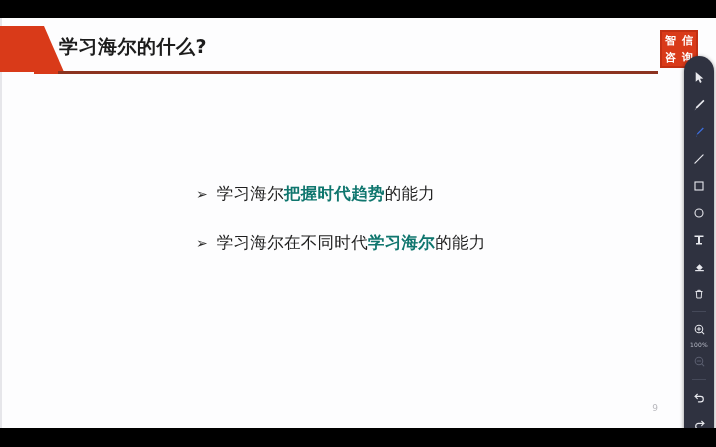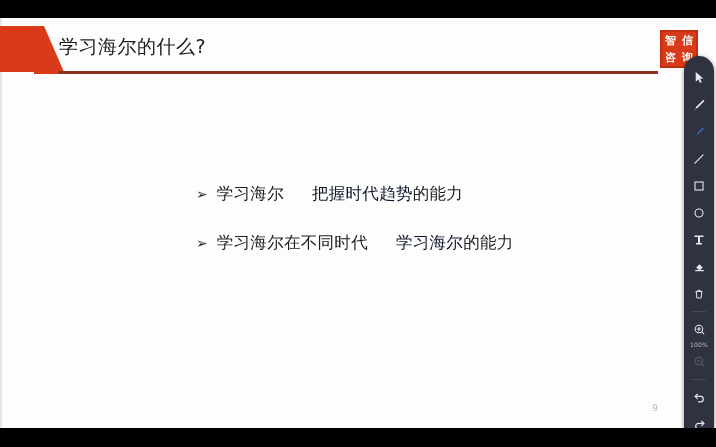--- a/index.html
+++ b/index.html
@@ -80,21 +80,21 @@
     top: 50px;
     width: 24px;
     height: 6px;
     background: #d93a19;
   }
   .slide-title {
     position: absolute;
     left: 59px;
     top: 16px;
     font-size: 19px;
-    font-weight: normal;
+    font-weight: bold;
     color: #1c1c1c;
     letter-spacing: 0.5px;
     white-space: nowrap;
   }
 
   
   .seal-logo {
     position: absolute;
     right: 18px;
     top: 12px;
@@ -136,23 +136,22 @@
     color: #2c2c2c;
     margin-right: 9px;
     line-height: 1;
   }
   .bullet-text {
     font-size: 16.5px;
     color: #1f1f1f;
     letter-spacing: 0.3px;
   }
   .hl {
-    color: #0f172a;
-    font-weight: normal;
-    margin-left: 28px;
+    color: #0f766e;
+    font-weight: bold;
   }
 
   
   .page-number {
     position: absolute;
     right: 58px;
     top: 385px;
     font-size: 9px;
     color: #b8b8bd;
   }

